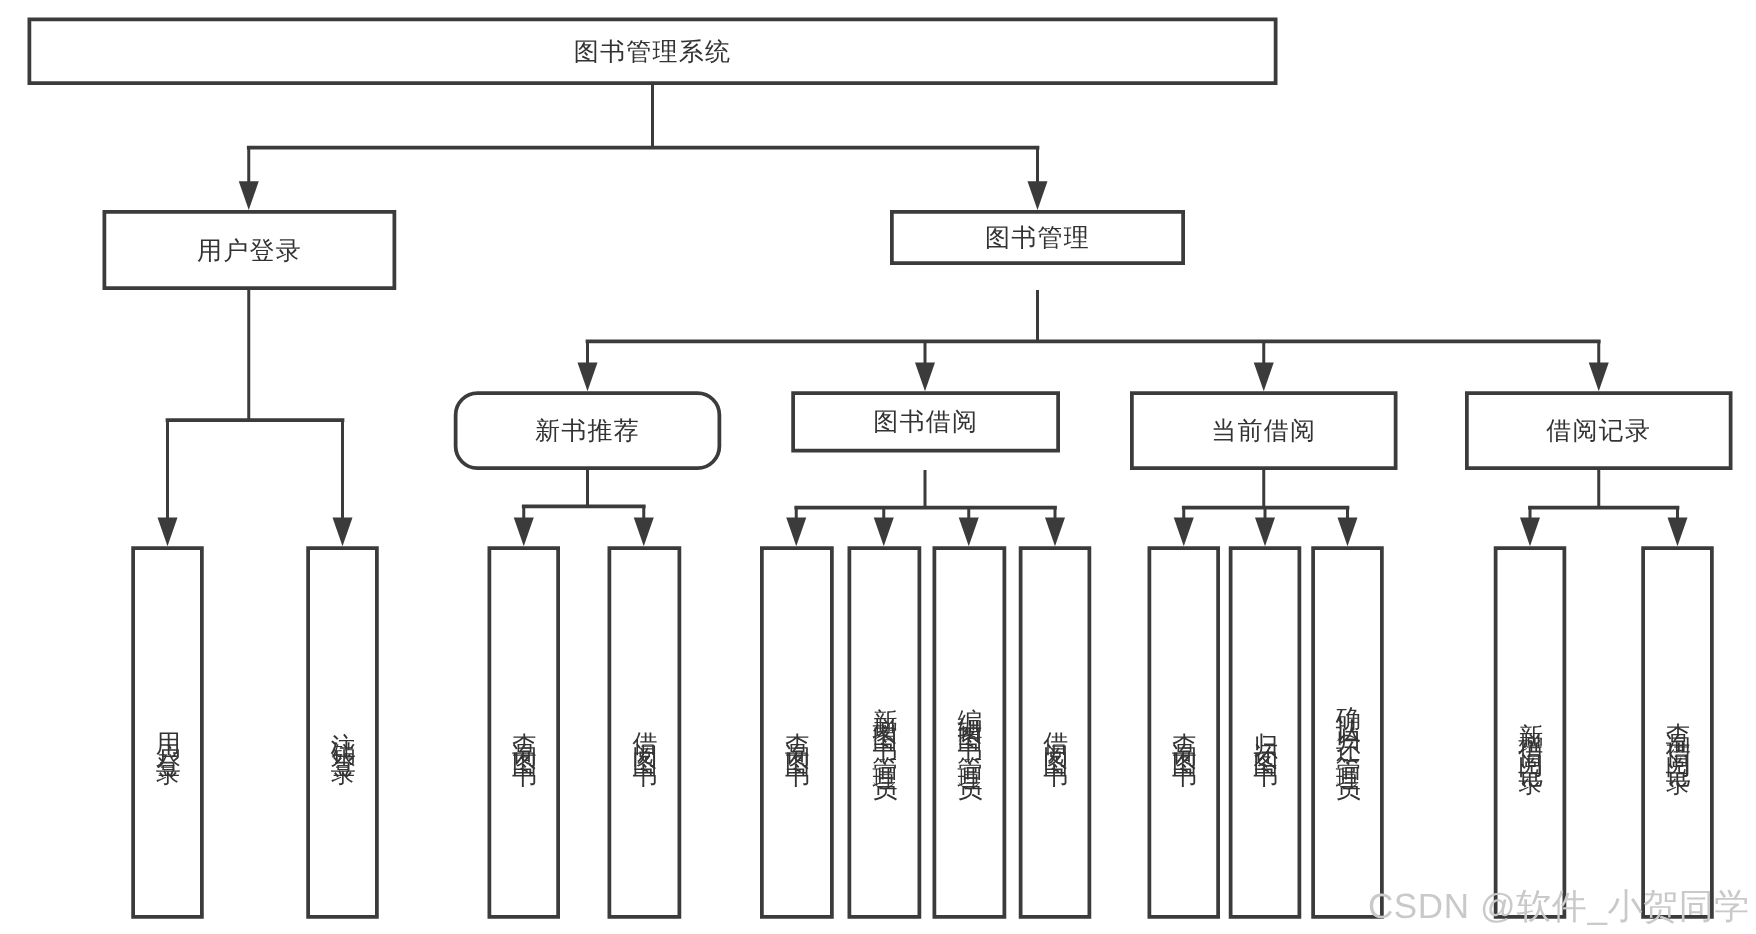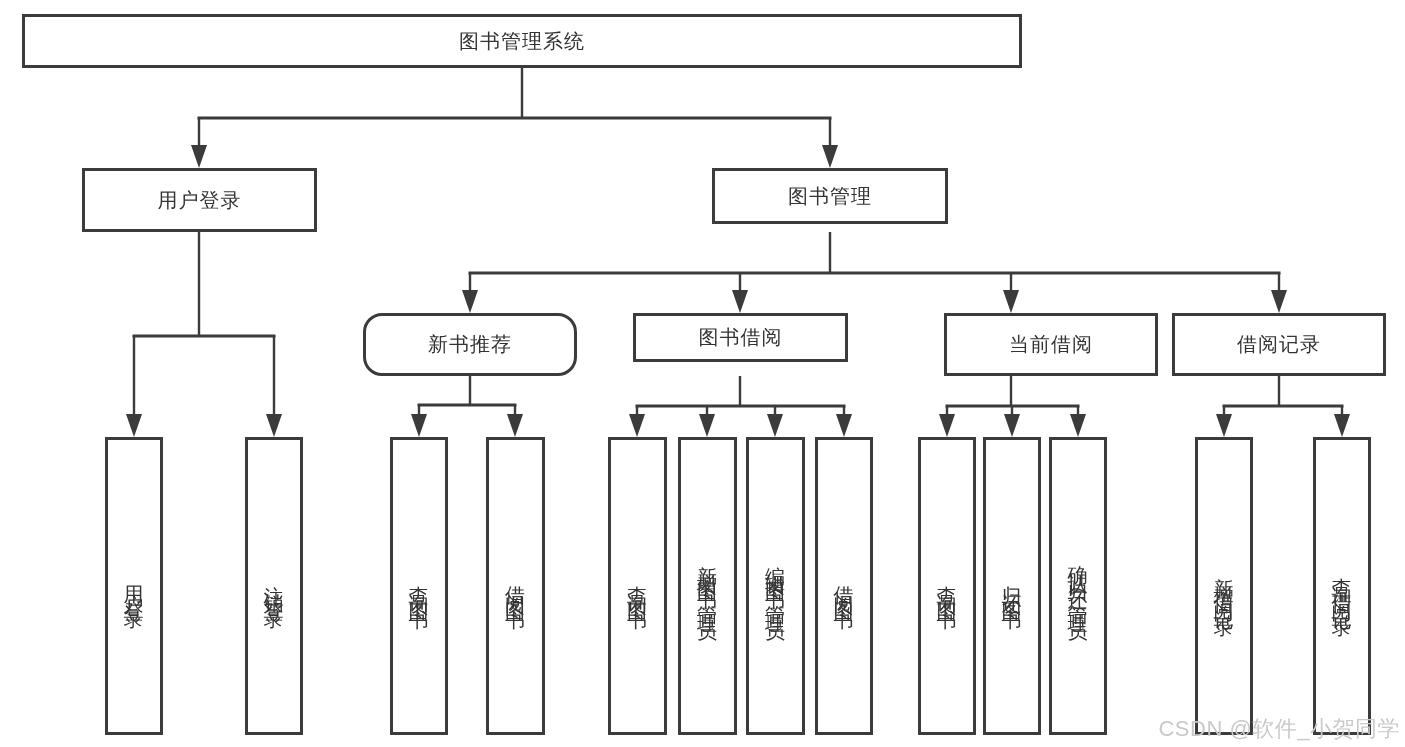--- a/index.html
+++ b/index.html
@@ -57,44 +57,44 @@
     text-orientation:mixed;
     font-size:20px;
     line-height:1;
     letter-spacing:8px;
     color:var(--text);
     white-space:nowrap;
   }
   
   #n-root        {left:22px;  top:14px;  width:1000px; height:54px;}
   #n-user-login  {left:82px;  top:168px; width:235px;  height:64px;}
-  #n-book-mgmt   {left:712px; top:168px; width:236px;  height:56px;}
+  #n-book-mgmt   {left:712px; top:168px; width:236px;  height:44px;}
   #n-new-book    {left:363px; top:313px; width:214px;  height:63px;border-radius:19px;}
   #n-book-borrow {left:633px; top:313px; width:215px;  height:49px;}
-  #n-current     {left:904px; top:313px; width:214px;  height:63px;margin-left:40px;}
+  #n-current     {left:904px; top:313px; width:214px;  height:63px;}
   #n-records     {left:1172px;top:313px; width:214px;  height:63px;}
   
   #l-user-login  {left:105px;  width:58px;}
   #l-logout      {left:245px;  width:58px;}
   #l-nbr-query   {left:390px;  width:58px;}
   #l-nbr-borrow  {left:486px;  width:59px;}
   #l-bb-query    {left:608px;  width:59px;}
   #l-bb-add      {left:678px;  width:59px;}
   #l-bb-edit     {left:746px;  width:59px;}
   #l-bb-borrow   {left:815px;  width:58px;}
   #l-cb-query    {left:918px;  width:58px;}
   #l-cb-return   {left:983px;  width:58px;}
   #l-cb-confirm  {left:1049px; width:58px;}
   #l-br-add      {left:1195px; width:58px;}
   #l-br-query    {left:1313px; width:58px;}
   #watermark{
     position:absolute;
     right:5px;
     bottom:3px;
-    font-size:22px;
+    font-size:28px;
     letter-spacing:0.5px;
     color:var(--watermark);
     z-index:5;
     white-space:nowrap;
   }
 </style>
 </head>
 <body>
 
 <div id="canvas">

